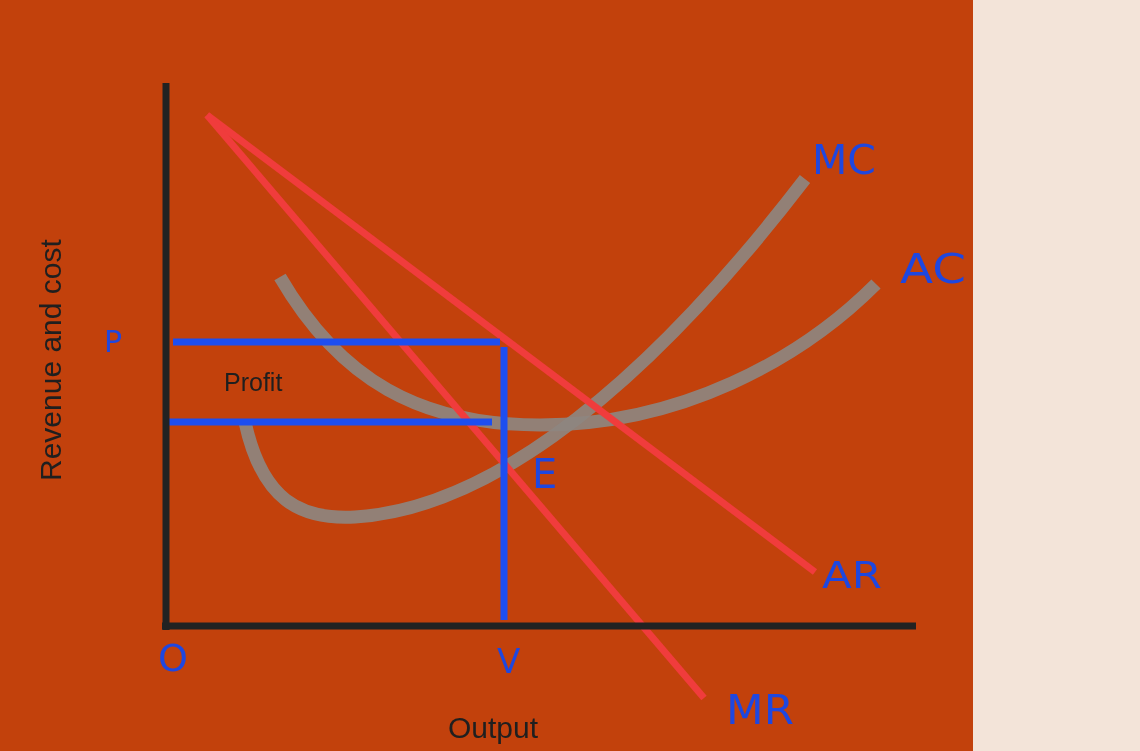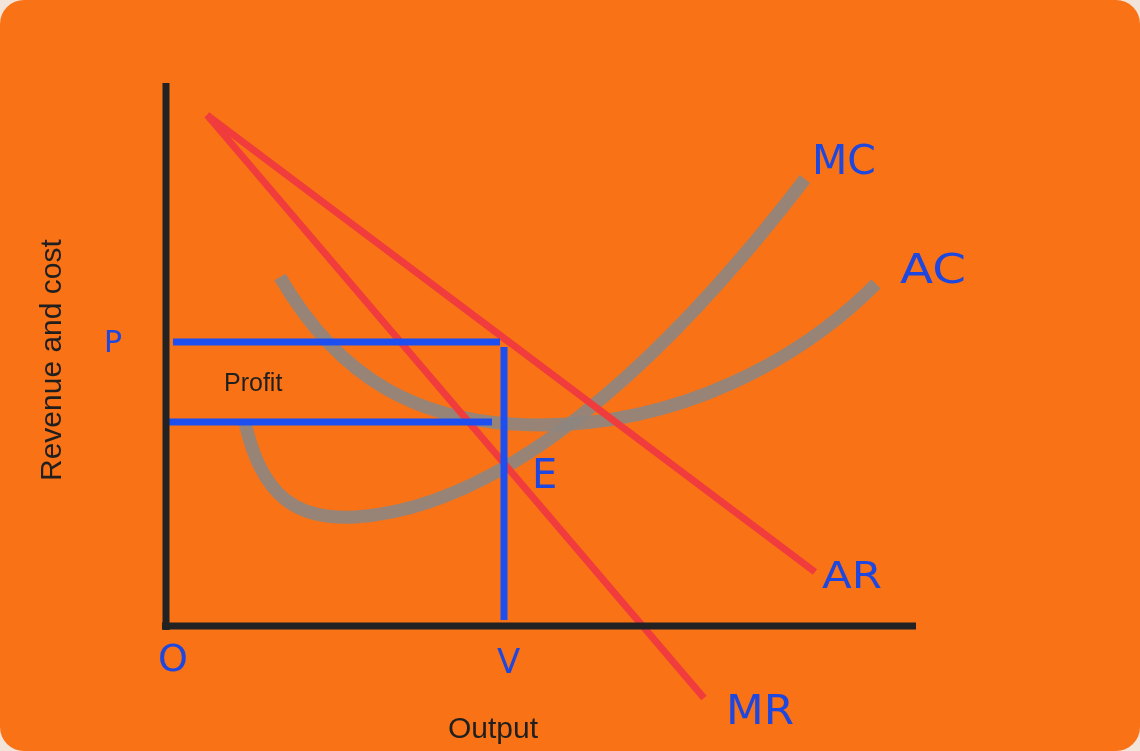--- a/index.html
+++ b/index.html
@@ -5,24 +5,23 @@
     html, body {
       margin: 0;
       padding: 0;
       width: 1140px;
       height: 751px;
       overflow: hidden;
       background: #f3e4d9;
     }
     #canvas {
       position: relative;
-      width: 1140px;
+      width: 973px;
       height: 751px;
-      background: #f97316;
-      border-radius: 24px;
+      background: #c2410c;
     }
     svg { position: absolute; left: 0; top: 0; }
     .axis { stroke: #222222; stroke-width: 7; stroke-linecap: butt; fill: none; }
     .red-line { stroke: #f03c3c; stroke-width: 7; stroke-linecap: butt; fill: none; }
     .blue-line { stroke: #1d4ef0; stroke-width: 7; stroke-linecap: butt; fill: none; }
     .cost-curve { stroke: #8e8680; stroke-opacity: 0.92; stroke-width: 13; stroke-linecap: butt; fill: none; }
     .hand-label {
       font-family: "DejaVu Sans", sans-serif;
       font-weight: normal;
       fill: #1e47e0;

